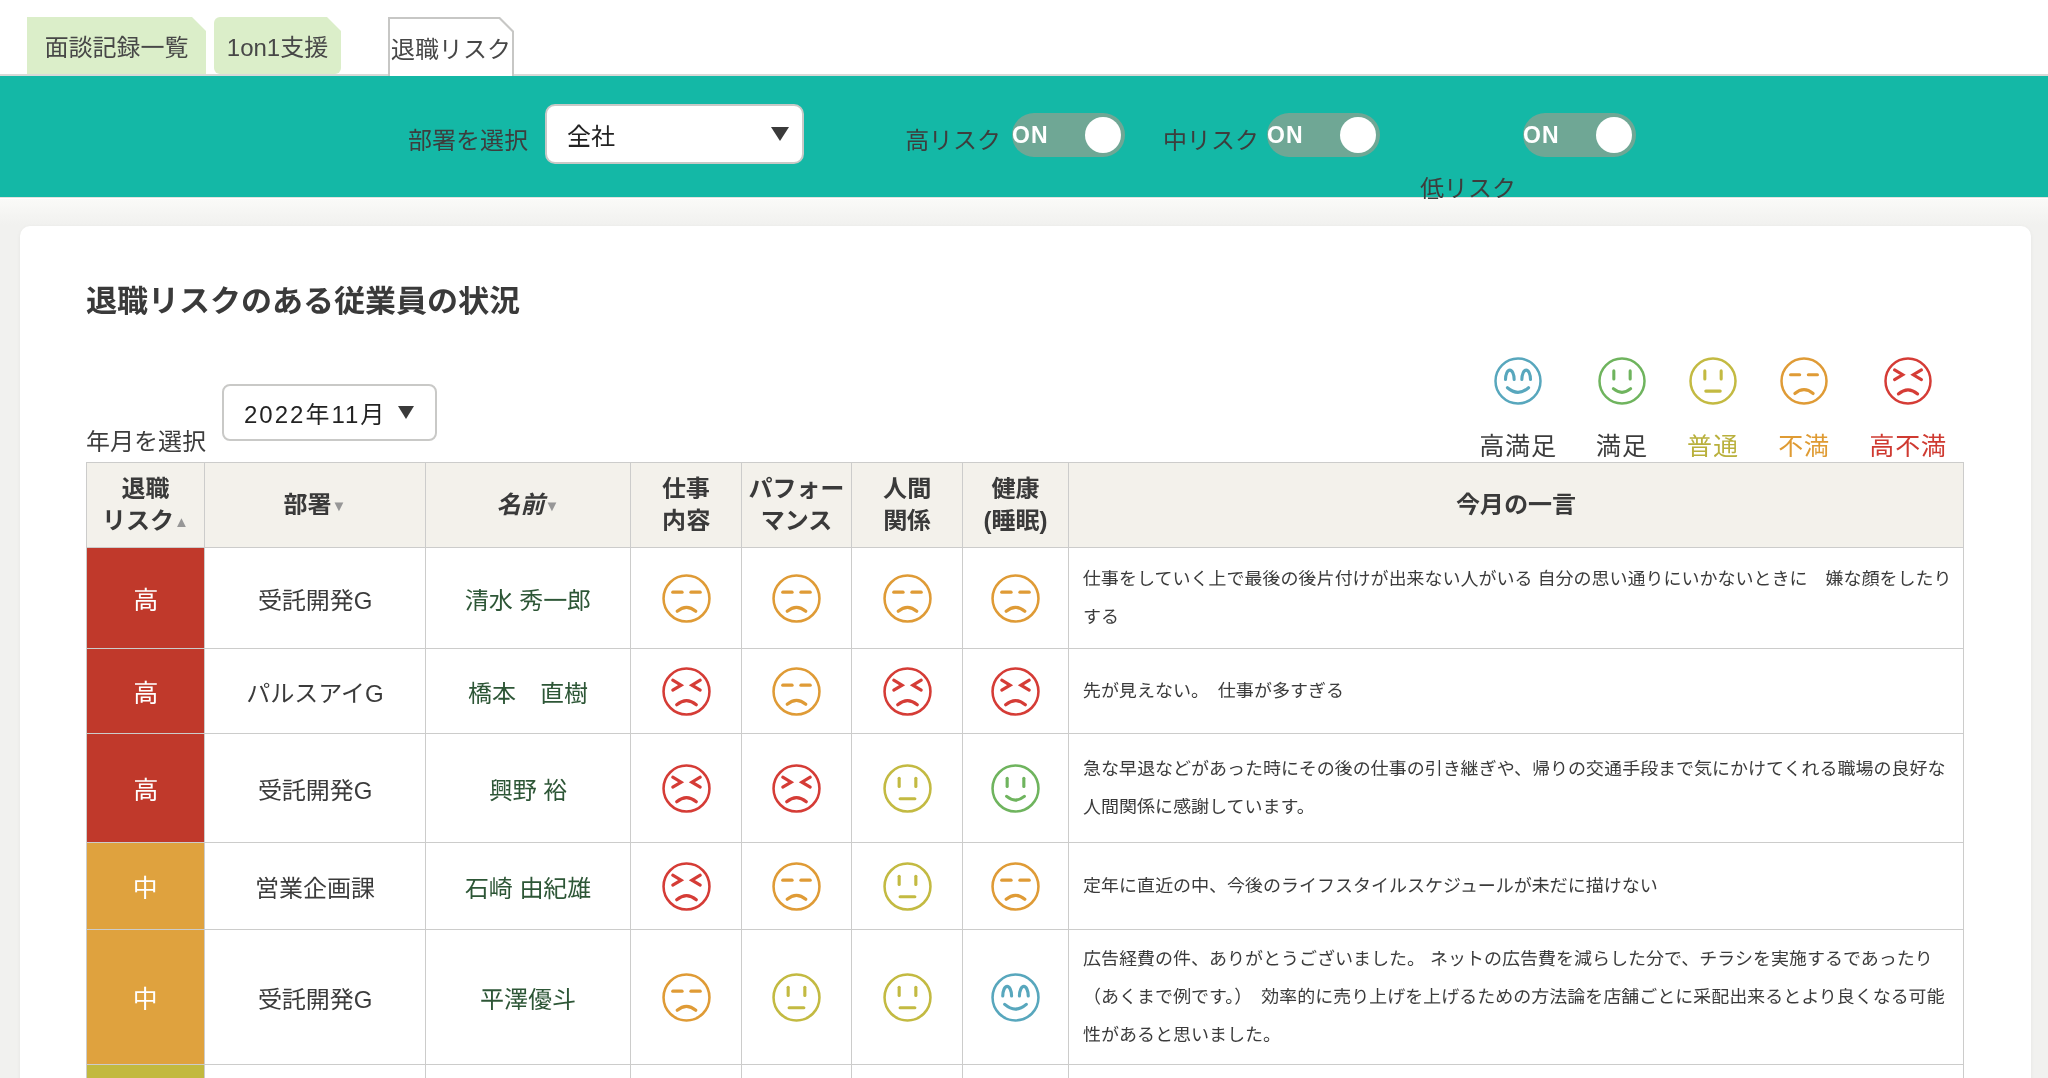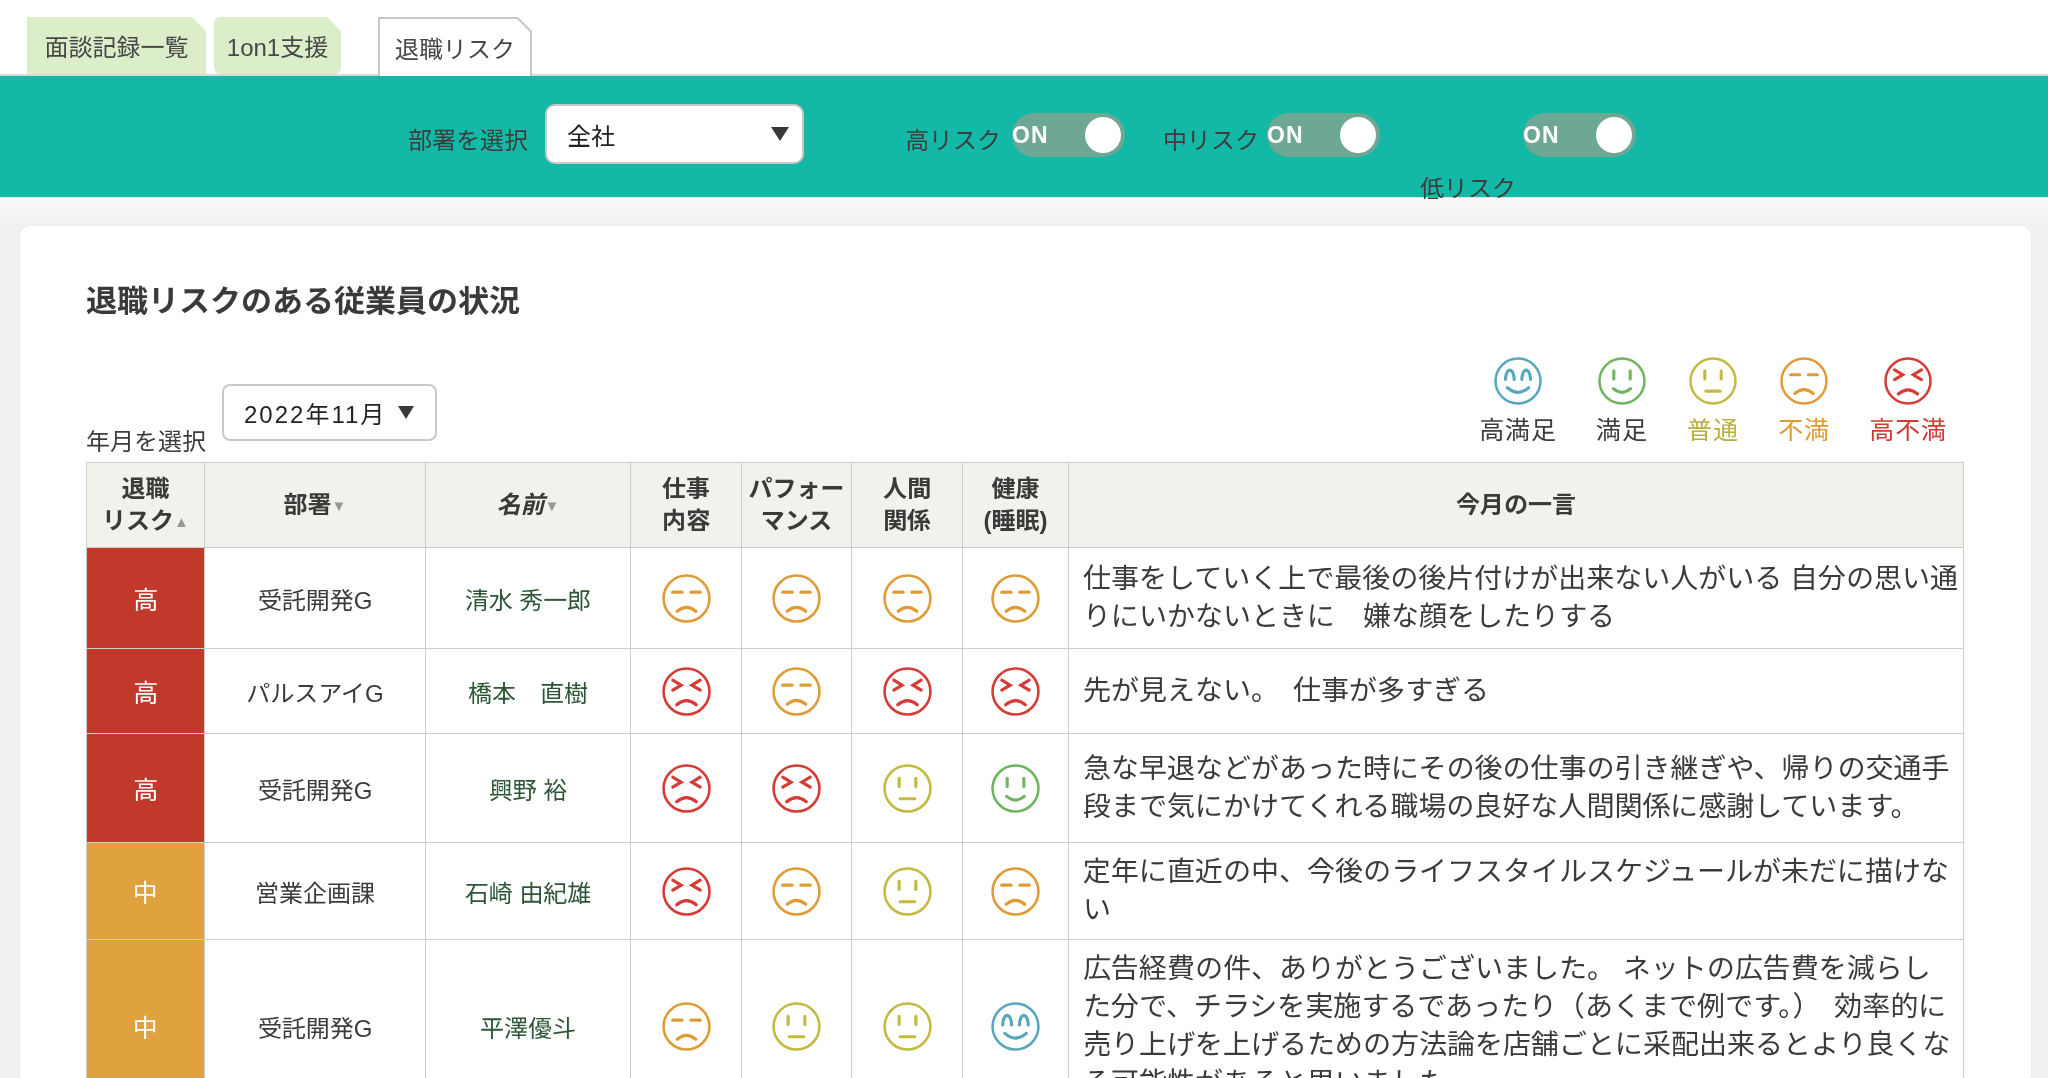--- a/index.html
+++ b/index.html
@@ -81,21 +81,21 @@
   .month-select .value { margin-left:20px; letter-spacing:2px; }
   .month-select .caret { margin-right:21px; border-left-width:8px; border-right-width:8px; border-top-width:13px; }
   .dept-select { left:545px; top:28px; width:259px; height:60px; }
   .dept-select .value { margin-left:20px;text-align:center; }
   .dept-select .caret { margin-right:13px; }
   
   .legend {
     position:absolute; right:84px; top:130px;
     display:flex; gap:39px;
   }
-  .legend-item { display:flex; flex-direction:column; align-items:center; gap:4px; }
+  .legend-item { display:flex; flex-direction:column; align-items:center; gap:20px; }
   .legend-item .lbl { font-size:25px; letter-spacing:1px; }
   
   table.risk-table {
     position:absolute; left:66px; top:236px;
     width:1877px; border-collapse:collapse; table-layout:fixed;
   }
   .risk-table th, .risk-table td {
     border:1px solid #cccccb;
   }
   .risk-table th {
@@ -105,36 +105,36 @@
   .risk-table td {
     background:#ffffff; font-size:24px; text-align:center; vertical-align:middle;
   }
   .sort-arrow { font-size:15px; color:#979797; letter-spacing:0; vertical-align:2px; }
   td.risk-cell { color:#ffffff; font-size:25px; }
   td.dept-cell { color:#3b3b3b; }
   td.name-cell { color:#2d5636; }
   td.face-cell svg { display:block; margin:0 auto; }
   td.comment-cell {
     text-align:left; color:#3b3b3b; padding:10px 5px 10px 14px; line-height:38px;
-    font-size:28px;
+    font-size:18px;
   }
 </style>
 </head>
 <body>
 
 <div class="tabbar">
   <div class="tabbar-line"></div>
   <div id="tabs-host">
       <div class="tab" style="background: rgb(219, 238, 201); left: 27px; width: 179px;">
         <span>面談記録一覧</span>
       </div>
       <div class="tab" style="background: rgb(219, 238, 201); left: 214px; width: 127px; border-radius: 6px;">
         <span>1on1支援</span>
       </div>
-      <div class="tab active-outer" style="left: 378px; width: 154px; padding-left: 44px;">
+      <div class="tab active-outer" style="left: 388px; width: 126px; padding-left: 44px;">
         <div class="tab-inner">退職リスク</div>
       </div>
     </div>
 </div>
 
 <div class="filterbar">
   <div class="filter-label" style="left:408px; top:45px;">部署を選択</div>
   <div class="select-box dept-select">
     <span class="value">全社</span>
     <span class="caret"></span>

